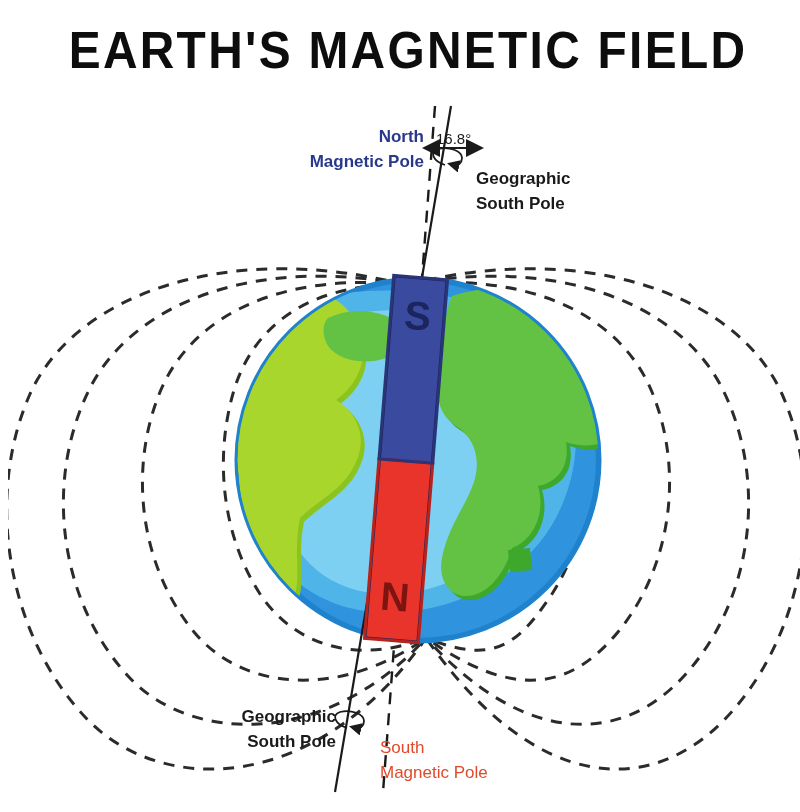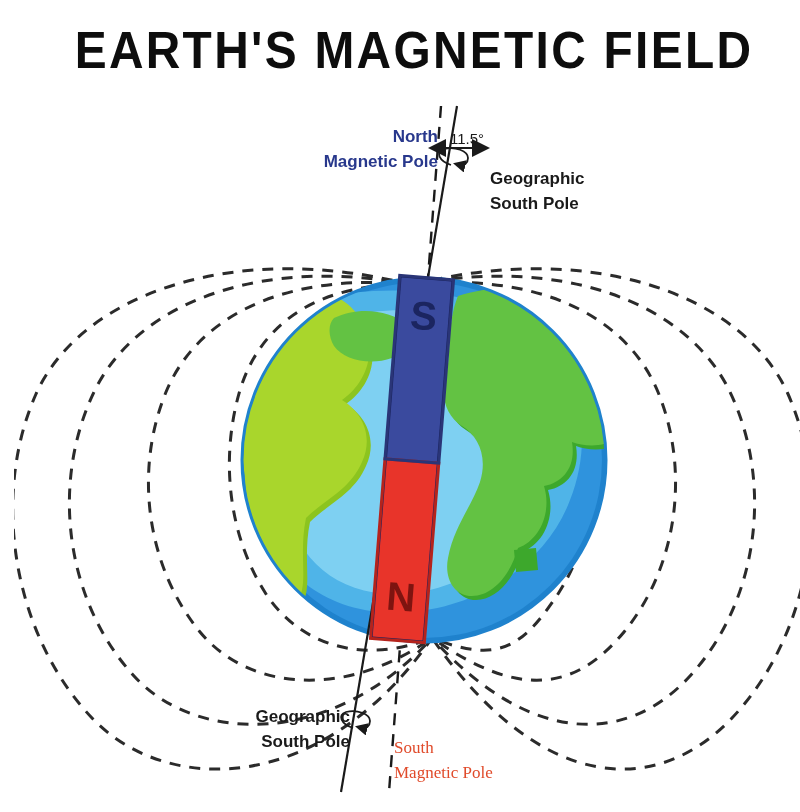--- a/index.html
+++ b/index.html
@@ -1,45 +1,45 @@
 <!DOCTYPE html>
 <html><head>
 <meta charset="utf-8">
 <style>
   html,body{margin:0;padding:0;background:#ffffff;}
   body{width:800px;height:812px;position:relative;overflow:hidden;
        font-family:"Liberation Sans",sans-serif;}
 
-  #stage{position:absolute;left:14px;top:0;width:776px;height:812px;background:#fff;}
+  #stage{position:absolute;left:8px;top:0;width:776px;height:812px;background:#fff;}
 
   
   .title{
     position:absolute;left:0;top:24px;width:800px;text-align:center;
     font-family:"Liberation Sans",sans-serif;
     font-size:52px;font-weight:700;color:#0d0d0d;
     letter-spacing:2.5px;line-height:1;
     transform:scaleX(0.92);transform-origin:center top;
     white-space:nowrap;
   }
 
   
   svg#art{position:absolute;left:0;top:0;width:800px;height:812px;display:block;}
 
   
   .lbl{position:absolute;font-family:"Liberation Sans",sans-serif;
-       font-size:17px;line-height:25px;white-space:nowrap;margin-left:8px;}
+       font-size:17px;line-height:25px;white-space:nowrap;}
   .lbl.blue{color:#28388c;font-weight:600;}
   .lbl.red{color:#e04a2a;font-weight:500;}
   .lbl.black{color:#1a1a1a;font-weight:700;}
 
   #lbl-north-mag{left:0;top:124px;width:416px;text-align:right;}
   #lbl-geo-south-top{left:468px;top:166px;text-align:left;}
   #lbl-angle{left:428px;top:126px;font-size:15px;color:#1a1a1a;font-weight:500;}
   #lbl-geo-south-bot{left:0;top:704px;width:328px;text-align:right;}
-  #lbl-south-mag{left:372px;top:735px;text-align:left;font-family:Liberation Serif, serif;}
+  #lbl-south-mag{left:372px;top:735px;text-align:left;}
 </style>
 </head>
 <body>
 
 <div id="stage">
 
   <div class="title">EARTH'S MAGNETIC FIELD</div>
 
   <svg id="art" viewBox="0 0 800 812">
     <defs>
@@ -154,21 +154,21 @@
       <text x="398" y="330" text-anchor="middle" font-family="Liberation Sans, sans-serif" font-size="40" font-weight="700" fill="#1b2560">S</text>
       <text x="398" y="612" text-anchor="middle" font-family="Liberation Sans, sans-serif" font-size="40" font-weight="700" fill="#7e1410">N</text>
     </g>
   </svg>
 
   <div class="lbl blue" id="lbl-north-mag">
     <div>North</div>
     <div>Magnetic Pole</div>
   </div>
 
-  <div class="lbl black" id="lbl-angle">11.5°</div>
+  <div class="lbl black" id="lbl-angle">16.8°</div>
 
   <div class="lbl black" id="lbl-geo-south-top">
     <div>Geographic</div>
     <div>South Pole</div>
   </div>
 
   <div class="lbl black" id="lbl-geo-south-bot">
     <div>Geographic</div>
     <div>South Pole</div>
   </div>

